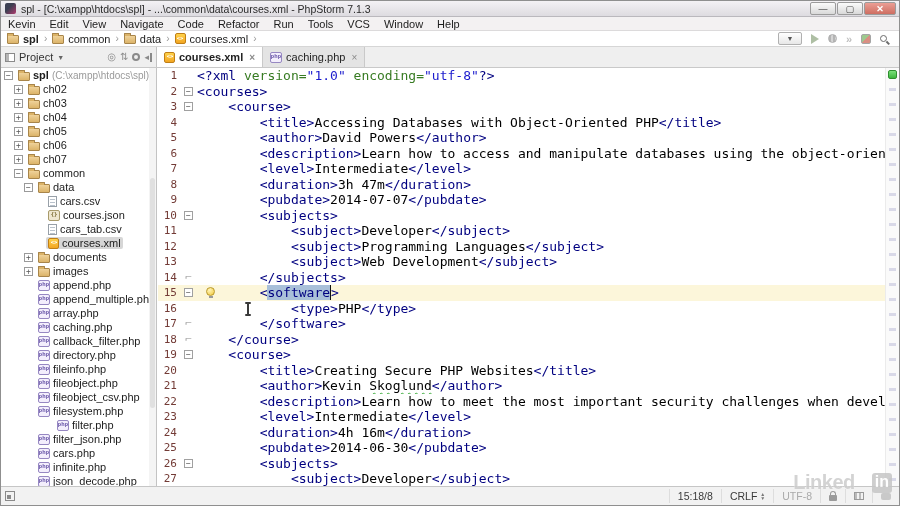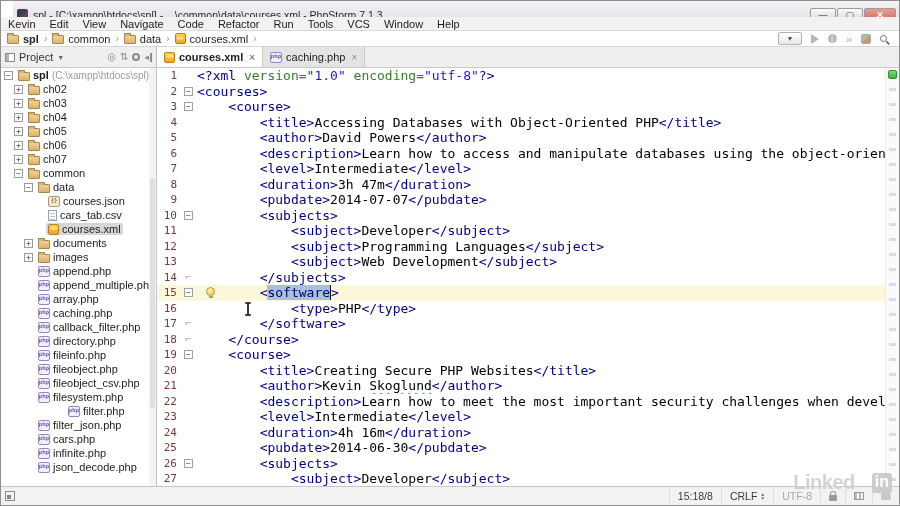--- a/index.html
+++ b/index.html
@@ -1,21 +1,21 @@
 <!DOCTYPE html>
 <html><head>
 <meta charset="utf-8">
 <style>
   * { margin:0; padding:0; box-sizing:border-box; }
   html,body { width:900px; height:506px; overflow:hidden; }
   body { font-family:"Liberation Sans", sans-serif; background:#fff; position:relative; }
   .window { position:absolute; inset:0; border:1px solid #8f8f8f; background:#fff; }
 
   
-  .titlebar { position:absolute; left:12px; top:0; right:0; height:28px;
+  .titlebar { position:absolute; left:0; top:0; right:0; height:16px;
     background:linear-gradient(#f4f2f5,#dddbe0); border-bottom:1px solid #bab8bd;
     display:flex; align-items:center; font-size:10.5px; color:#2a2a2a; }
   .app-icon { width:11px; height:11px; margin:0 5px 0 4px; border-radius:2px;
     background:linear-gradient(135deg,#3c3f52 40%,#b33a6e); flex:none; }
   .title-text { white-space:nowrap; overflow:hidden; flex:1; }
   .winbtns { display:flex; gap:1px; margin-right:3px; }
   .wbtn { width:26px; height:13px; border:1px solid #9b9b9b; border-radius:2px;
     background:linear-gradient(#fbfbfb,#d9d9d9); display:flex; align-items:center;
     justify-content:center; font-size:9px; color:#444; }
   .wbtn.close { width:32px; background:linear-gradient(#eb9e94,#ce6e62); color:#fff; font-weight:bold; }
@@ -303,20 +303,27 @@
         <div class="trow" style="padding-left: 23px;">
           <span class="tgl">−</span>
           <span class="grp">
             <span class="ic ic-folder"></span>
             <span class="tlabel">data</span>
           </span>
         </div>
         <div class="trow" style="padding-left: 33px;">
           <span class="tgl none"></span>
           <span class="grp">
+            <span class="ic ic-file"></span>
+            <span class="tlabel">cars.csv</span>
+          </span>
+        </div>
+        <div class="trow" style="padding-left: 33px;">
+          <span class="tgl none"></span>
+          <span class="grp">
             <span class="ic ic-json"></span>
             <span class="tlabel">courses.json</span>
           </span>
         </div>
         <div class="trow" style="padding-left: 33px;">
           <span class="tgl none"></span>
           <span class="grp">
             <span class="ic ic-file"></span>
             <span class="tlabel">cars_tab.csv</span>
           </span>
@@ -405,21 +412,21 @@
             <span class="tlabel">fileobject_csv.php</span>
           </span>
         </div>
         <div class="trow" style="padding-left: 23px;">
           <span class="tgl none"></span>
           <span class="grp">
             <span class="ic ic-php"></span>
             <span class="tlabel">filesystem.php</span>
           </span>
         </div>
-        <div class="trow" style="padding-left: 23px; gap: 33px;">
+        <div class="trow" style="padding-left: 12px; gap: 33px;">
           <span class="tgl none"></span>
           <span class="grp">
             <span class="ic ic-php"></span>
             <span class="tlabel">filter.php</span>
           </span>
         </div>
         <div class="trow" style="padding-left: 23px;">
           <span class="tgl none"></span>
           <span class="grp">
             <span class="ic ic-php"></span>

